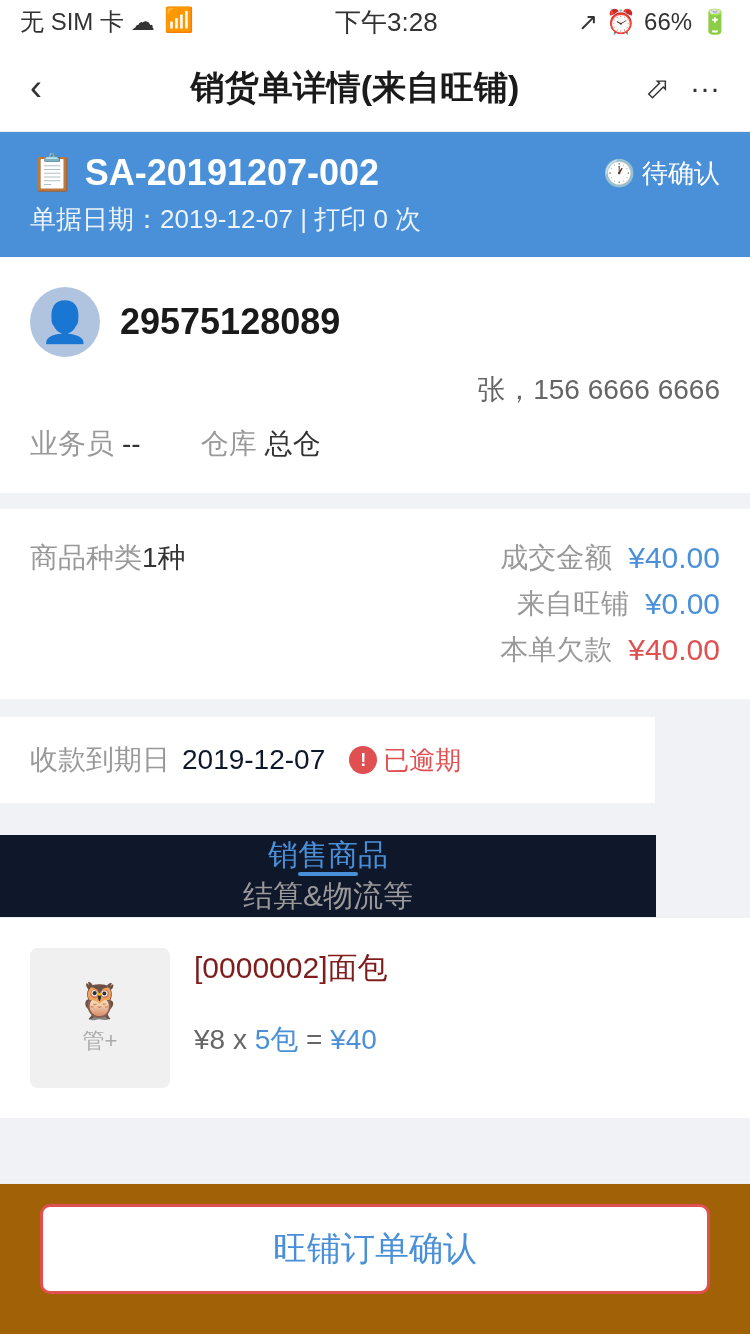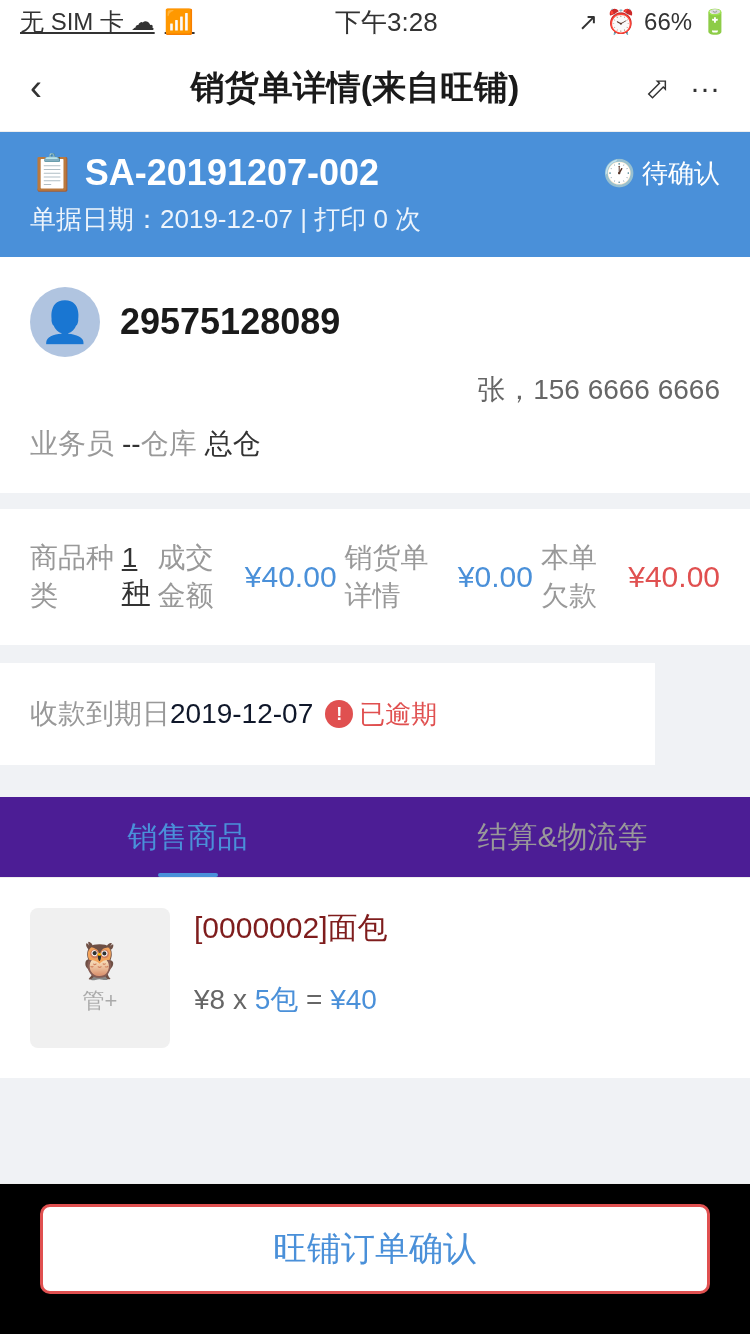--- a/index.html
+++ b/index.html
@@ -18,21 +18,21 @@
       width: 750px;
       height: 44px;
       background: #fff;
       display: flex;
       align-items: center;
       justify-content: space-between;
       padding: 0 20px;
       font-size: 24px;
       color: #333;
     }
-    .status-left { display: flex; align-items: center; gap: 10px; text-decoration: underline; }
+    .status-left { display: flex; align-items: flex-start; gap: 10px; }
     .status-center { font-weight: 500; font-size: 26px; }
     .status-right { display: flex; align-items: center; gap: 8px; font-size: 24px; }
 
     
     .nav-bar {
       width: 750px;
       height: 88px;
       background: #fff;
       display: flex;
       align-items: center;
@@ -132,20 +132,21 @@
     }
     .customer-name {
       font-size: 28px;
       color: #666;
       margin-bottom: 16px;
       text-align: right;
     }
     .customer-meta {
       display: flex;
       align-items: center;
+      gap: 60px;
       font-size: 28px;
       color: #666;
     }
     .meta-item { display: flex; align-items: center; gap: 8px; }
     .meta-label { color: #999; }
     .meta-value { color: #333; }
     .divider { width: 750px; height: 16px; background: #f0f2f5; }
 
     
     .summary-card {
@@ -159,46 +160,46 @@
       justify-content: space-between;
     }
     .summary-left {
       display: flex;
       align-items: center;
       gap: 0;
       font-size: 28px;
       color: #666;
     }
     .summary-label { color: #999; }
-    .summary-count { color: #333; text-decoration: underline; }
+    .summary-count { color: #333; }
     .summary-right {
       display: flex;
-      flex-direction: row;
+      flex-direction: column;
       align-items: flex-end;
       gap: 8px;
     }
     .amount-row {
       display: flex;
       align-items: center;
       gap: 16px;
       font-size: 28px;
     }
     .amount-label { color: #999; }
     .amount-value-blue { color: #4a90d9; font-size: 30px; }
     .amount-value-red { color: #e05050; font-size: 30px; }
 
     
     .due-card {
       width: 655px;
       background: #fff;
-      padding: 32px 30px;
+      padding: 24px 30px;
       margin-top: 2px;
       display: flex;
       align-items: center;
-      gap: 0;
+      gap: 12px;
       font-size: 28px;
       color: #666;
     }
     .due-label { color: #999; }
     .due-date { color: #0f172a; margin-right: 12px; }
     .overdue-badge {
       background: transparent;
       color: #e05050;
       font-size: 26px;
       display: flex;
@@ -213,25 +214,26 @@
       color: #fff;
       display: flex;
       align-items: center;
       justify-content: center;
       font-size: 18px;
       font-weight: bold;
     }
 
     
     .tabs-container {
-      width: 750px;
-      background: #4c1d95;
+      width: 656px;
+      background: #0f172a;
       margin-top: 16px;
       display: flex;
       border-bottom: 1px solid #eee;
+      flex-direction: column;
     }
     .tab {
       flex: 1;
       height: 80px;
       display: flex;
       flex-direction: column;
       align-items: center;
       justify-content: center;
       font-size: 30px;
       cursor: pointer;
@@ -304,21 +306,21 @@
       width: 750px;
       height: 200px;
       background: #f0f2f5;
     }
 
     
     .bottom-bar {
       position: fixed;
       bottom: 0;
       width: 750px;
-      background: #000000;
+      background: #a16207;
       padding: 20px 40px 40px;
       border-top: 1px solid #eee;
     }
     .confirm-button {
       width: 100%;
       height: 90px;
       border: 3px solid #e05050;
       background: #fff;
       border-radius: 10px;
       font-size: 34px;
@@ -396,21 +398,21 @@
     <div class="summary-left">
       <span class="summary-label">商品种类</span>
       <span class="summary-count">1种</span>
     </div>
     <div class="summary-right">
       <div class="amount-row">
         <span class="amount-label">成交金额</span>
         <span class="amount-value-blue">¥40.00</span>
       </div>
       <div class="amount-row">
-        <span class="amount-label">销货单详情</span>
+        <span class="amount-label">来自旺铺</span>
         <span class="amount-value-blue">¥0.00</span>
       </div>
       <div class="amount-row">
         <span class="amount-label">本单欠款</span>
         <span class="amount-value-red">¥40.00</span>
       </div>
     </div>
   </div>
 </div>
 

